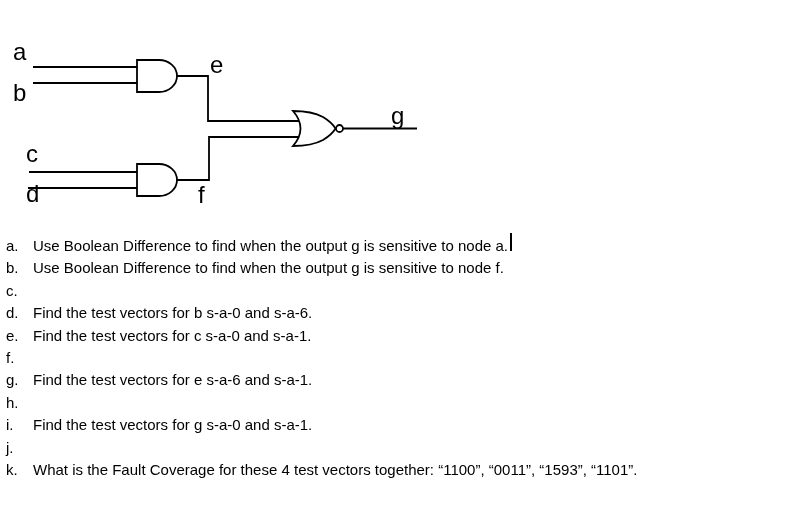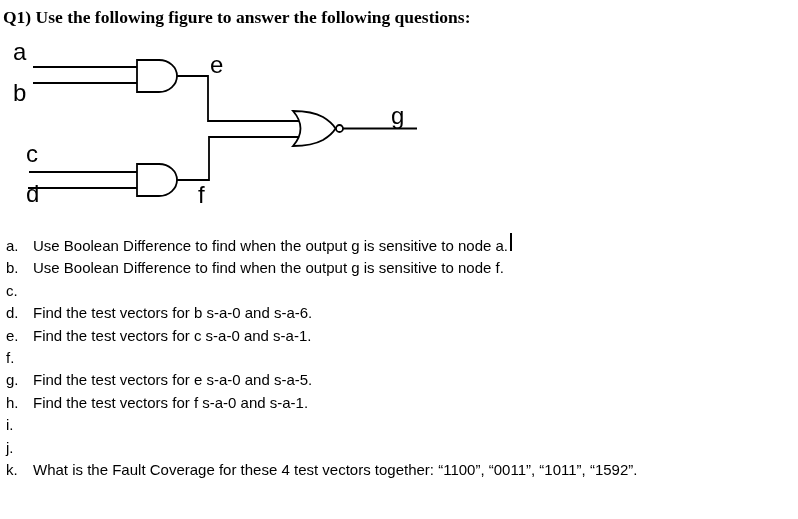--- a/index.html
+++ b/index.html
@@ -31,21 +31,20 @@
   .cursor {
     display:inline-block; width:1.5px; height:18px;
     background:#000; margin-left:2px; vertical-align:-4px;
   }
 </style>
 </head>
 <body>
 
 <div class="page">
 
-  <h1 class="title">Q1) Use the following figure to answer the following questions:</h1>
 
   <svg class="figure" width="430" height="185" viewBox="0 0 430 185" xmlns="http://www.w3.org/2000/svg">
 
     <line class="w" x1="33" y1="27" x2="137" y2="27"></line>
     <line class="w" x1="33" y1="43" x2="137" y2="43"></line>
     <line class="w" x1="29" y1="132" x2="137" y2="132"></line>
     <line class="w" x1="28" y1="148" x2="137" y2="148"></line>
 
     <path class="w" d="M177,36 H208 V81 H299"></path>
     <path class="w" d="M177,140 H209 V97 H299"></path>
@@ -85,31 +84,31 @@
     </div>
     <div class="qrow">
       <span class="qletter">e.</span>
       <span class="qtext">Find the test vectors for c s-a-0 and s-a-1.</span>
     </div>
     <div class="qrow">
       <span class="qletter">f.</span>
     </div>
     <div class="qrow">
       <span class="qletter">g.</span>
-      <span class="qtext">Find the test vectors for e s-a-0 and s-a-5.</span>
+      <span class="qtext">Find the test vectors for e s-a-6 and s-a-1.</span>
     </div>
     <div class="qrow">
       <span class="qletter">h.</span>
-      <span class="qtext">Find the test vectors for f s-a-0 and s-a-1.</span>
     </div>
     <div class="qrow">
       <span class="qletter">i.</span>
+      <span class="qtext">Find the test vectors for g s-a-0 and s-a-1.</span>
     </div>
     <div class="qrow">
       <span class="qletter">j.</span>
     </div>
     <div class="qrow">
       <span class="qletter">k.</span>
-      <span class="qtext">What is the Fault Coverage for these 4 test vectors together: “1100”, “0011”, “1011”, “1592”.</span>
+      <span class="qtext">What is the Fault Coverage for these 4 test vectors together: “1100”, “0011”, “1593”, “1101”.</span>
     </div>
   </div>
 
 </div>
 
 </body></html>

